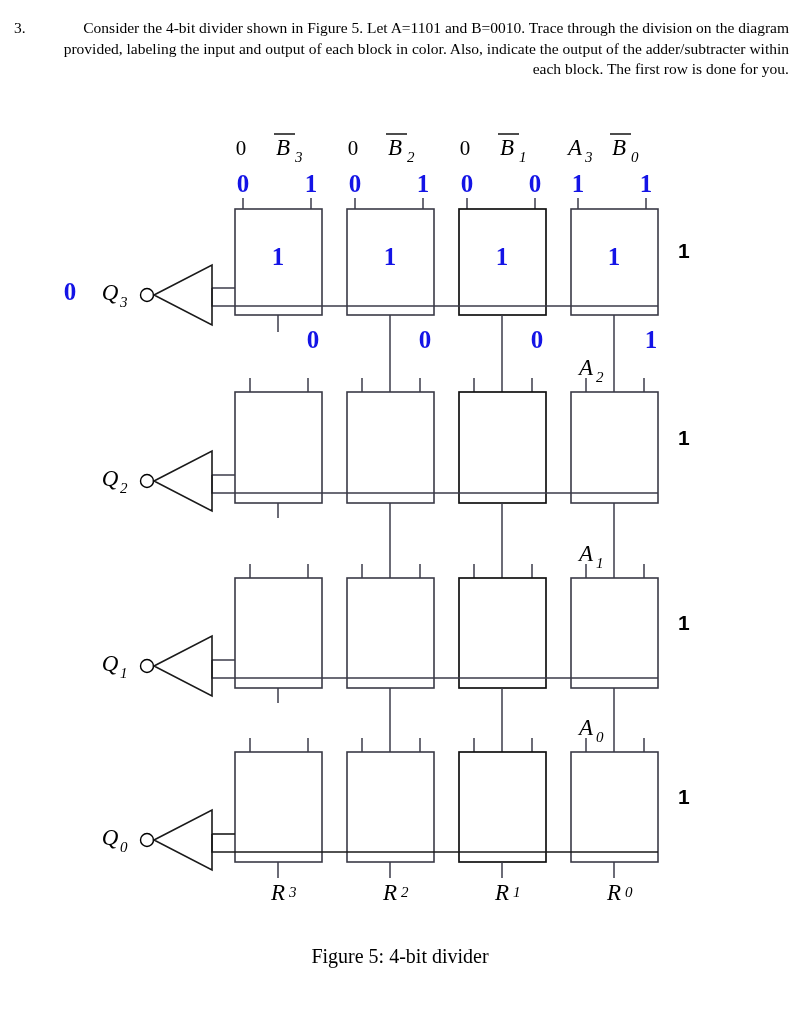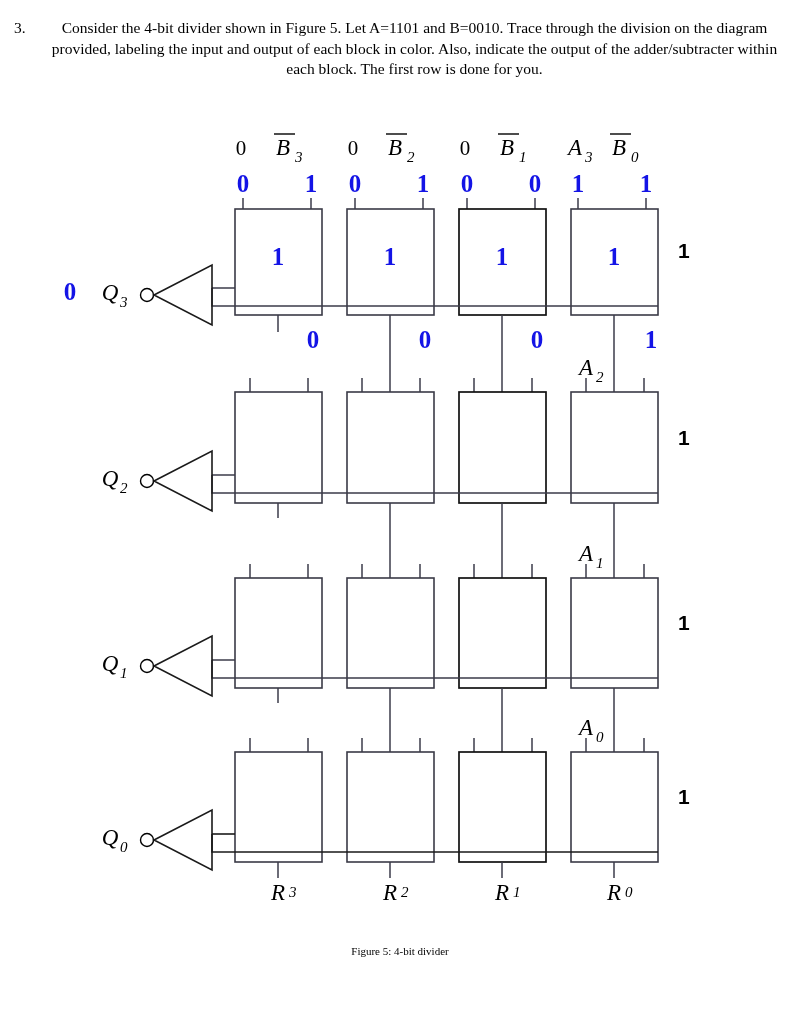--- a/index.html
+++ b/index.html
@@ -26,42 +26,42 @@
     font-size: 15.5px;
     line-height: 1.33;
   }
   #problem .num {
     width: 26px;
     flex: 0 0 26px;
     text-align: left;
   }
   #problem .body {
     flex: 1 1 auto;
-    text-align: center;
+    text-align: right;
   }
 
   
   #figure {
     position: absolute;
     left: 0;
     top: 110px;
     width: 800px;
     height: 790px;
   }
   #figure svg {
     display: block;
   }
 
   #caption {
     position: absolute;
     left: 0;
     top: 945px;
     width: 800px;
     text-align: center;
-    font-size: 11px;
+    font-size: 20px;
   }
 
   
   .lbl {
     font-family: "Liberation Serif", serif;
     font-style: italic;
     font-size: 23px;
     fill: #000;
   }
   .lbl-sub {

